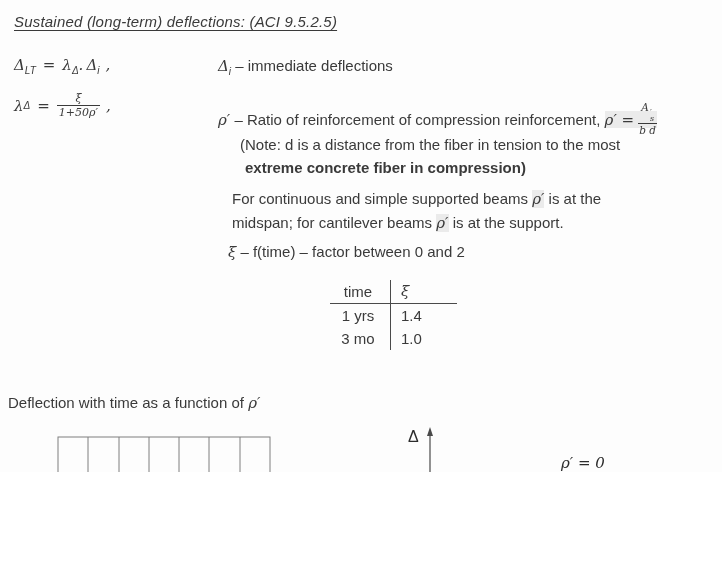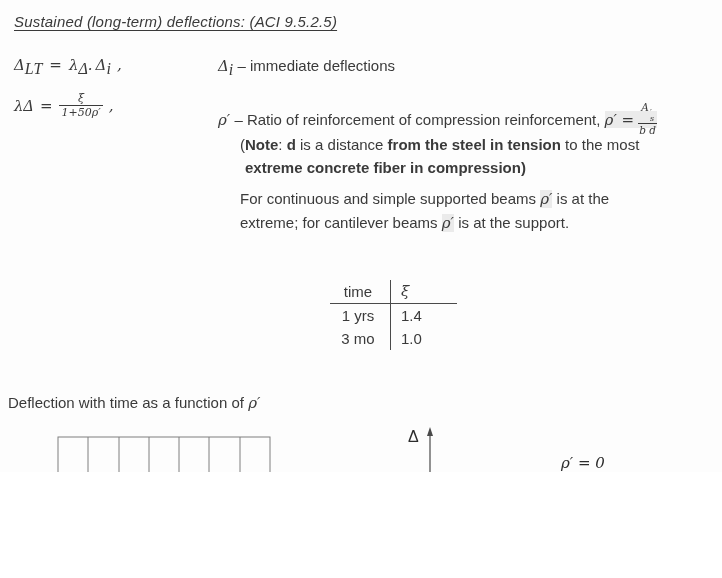--- a/index.html
+++ b/index.html
@@ -1,40 +1,40 @@
 <!DOCTYPE html>
 <html><head>
 <meta charset="utf-8">
 <style>
   html,body{margin:0;padding:0;background:#fff;}
   .page{position:relative;width:722px;height:472px;background:#fdfdfd;overflow:hidden;
         font-family:"Liberation Sans",sans-serif;color:#3a3a3a;font-size:15px;}
   .abs{position:absolute;}
   .math{font-family:"DejaVu Serif",serif;font-style:italic;}
-  .msub{font-family:Liberation Serif, serif;font-style:italic;font-size:16px;vertical-align:-4px;}
+  .msub{font-family:Liberation Sans, sans-serif;font-style:italic;font-size:10px;vertical-align:-4px;}
   .title{left:14px;top:13px;font-size:15px;font-style:italic;text-decoration:underline;
          text-underline-offset:3px;letter-spacing:0.2px;}
   .eq1{left:14px;top:56px;}
   .eq1r{left:218px;top:57px;text-align:center;}
   .eq2{left:14px;top:92px;display:flex;align-items:center;}
   .frac{display:inline-block;text-align:center;font-size:11px;line-height:1.2;}
   .frac .num{display:block;border-bottom:1px solid #3a3a3a;padding:0 4px;}
   .frac .den{display:block;padding:0 2px;}
   .spaced{margin:0 7px;}
   .comma{margin-left:6px;}
   .rhodef{left:218px;top:101px;}
   .hl{background:#ebebeb;}
   .ifrac{display:inline-block;text-align:center;vertical-align:-9px;font-size:10.5px;line-height:1.15;}
   .ifrac .num{display:block;border-bottom:1px solid #3a3a3a;padding:0 3px;}
   .ifrac .den{display:block;}
   .stack{display:inline-flex;flex-direction:column;align-items:flex-start;font-size:8px;line-height:0.85;vertical-align:-3px;margin-left:1px;}
   .note{left:240px;top:133px;line-height:23px;}
   .note .l2{padding-left:5px;font-weight:bold;}
-  b{font-weight:bold;}
-  .beams{left:240px;top:187px;line-height:23px;}
+  b{font-weight:normal;}
+  .beams{left:232px;top:187px;line-height:23px;}
   .xiline{left:228px;top:243px;}
   .xitable{left:330px;top:280px;}
   .trow{display:flex;line-height:23px;}
   .tc1{width:56px;text-align:center;padding-right:4px;}
   .tc2{width:56px;border-left:1px solid #4a4a4a;padding-left:10px;}
   .thead .tc1,.thead .tc2{border-bottom:1px solid #4a4a4a;}
   .sec2{left:8px;top:394px;text-underline-offset:3px;}
   svg{position:absolute;}
   .gtxt{font-family:"Liberation Sans",sans-serif;font-size:16px;fill:#2c2c2c;}
   .gmath{font-family:"DejaVu Serif",serif;font-style:italic;font-size:15px;fill:#2c2c2c;}
@@ -70,29 +70,33 @@
   <div class="abs rhodef">
     <span class="math">ρ′</span>
     <span>– Ratio of reinforcement of compression reinforcement,</span>
     <span class="hl"><span class="math">ρ′ =</span>&nbsp;<span class="ifrac math"><span class="num"><span>A</span><span class="stack">
               <span>′</span>
               <span>s</span>
             </span></span><span class="den">b d</span></span></span>
   </div>
 
   <div class="abs note">
-    <div><span>(</span><b>Note</b><span>: </span><b>d</b><span> is a distance </span><b>from the steel in tension</b><span> to the most</span></div>
+    <div><span>(</span><b>Note</b><span>: </span><b>d</b><span> is a distance </span><b>from the fiber in tension</b><span> to the most</span></div>
     <div class="l2">extreme concrete fiber in compression)</div>
   </div>
 
   <div class="abs beams">
     <div><span>For continuous and simple supported beams </span><span class="math hl">ρ′</span><span> is at the</span></div>
-    <div><span>extreme; for cantilever beams </span><span class="math hl">ρ′</span><span> is at the support.</span></div>
+    <div><span>midspan; for cantilever beams </span><span class="math hl">ρ′</span><span> is at the support.</span></div>
   </div>
 
+  <div class="abs xiline">
+    <span class="math">ξ</span>
+    <span>– f(time) – factor between 0 and 2</span>
+  </div>
 
   <div class="abs xitable">
     <div class="trow thead">
       <div class="tc1">time</div>
       <div class="tc2 math">ξ</div>
     </div>
     <div class="trow">
       <div class="tc1">1 yrs</div>
       <div class="tc2">1.4</div>
     </div>

